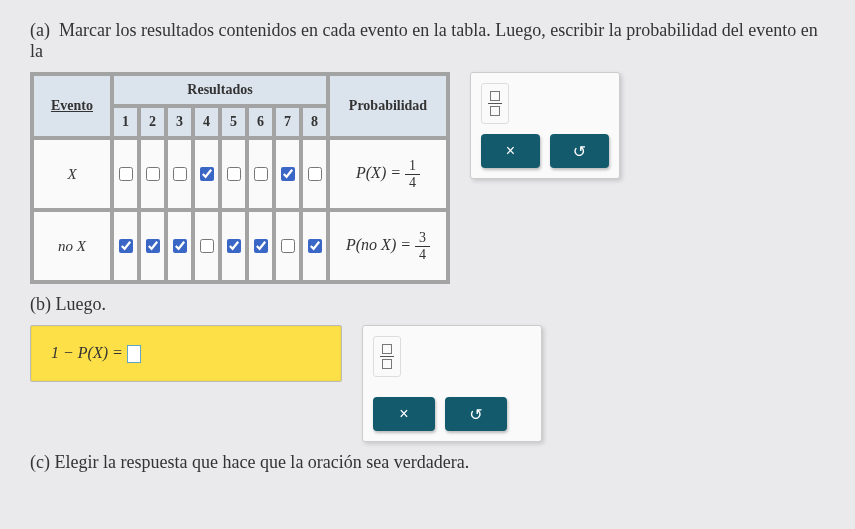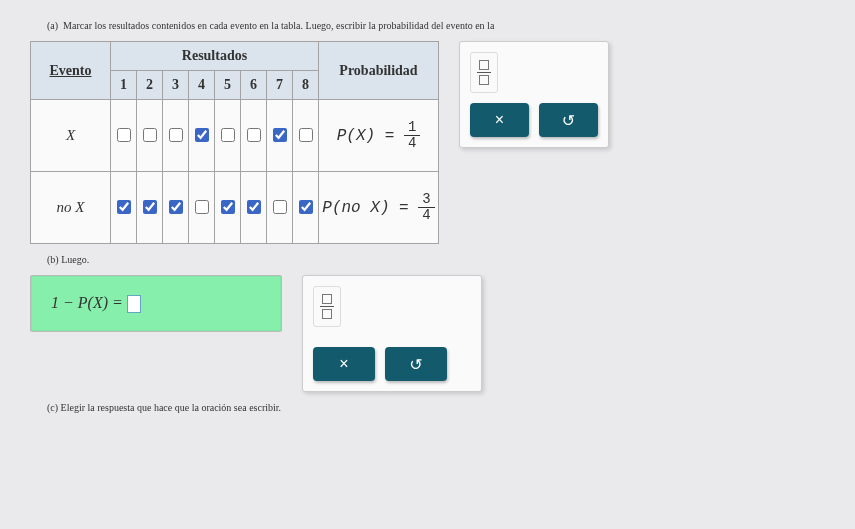--- a/index.html
+++ b/index.html
@@ -4,47 +4,47 @@
 <style>
   * { box-sizing: border-box; }
   body {
     font-family: Georgia, 'Times New Roman', serif;
     background: #eaeaec;
     margin: 0;
     padding: 10px 30px;
     color: #333;
     width: 855px;
   }
-  .part-label { margin: 10px 17px; font-size: 10px; }
+  .part-label { margin: 10px 0; font-size: 18px; }
   .row { display: flex; gap: 20px; align-items: flex-start; }
   table.main {
     border-collapse: collapse;
     background: #fafafa;
   }
   table.main th, table.main td {
-    border: 1px solid #a3a3a3;
+    border: 4px solid #a3a3a3;
     text-align: center;
     vertical-align: middle;
   }
   table.main th {
     background: #dbe3ec;
     font-weight: bold;
     padding: 6px 8px;
     font-size: 14px;
   }
   .col-evento { width: 80px; text-decoration: underline; }
   .col-num { width: 26px; font-size: 13px; }
   .col-prob { width: 120px; }
   .row-tall td { height: 72px; }
   .evento-label { font-style: italic; font-size: 15px; }
   input[type=checkbox] {
     width: 14px; height: 14px;
     accent-color: #3a66c6;
   }
-  .prob-cell { font-style: italic; font-size: 16px; font-family: Liberation Mono, monospace; }
+  .prob-cell { font-style: italic; font-size: 16px; }
   .frac {
     display: inline-flex;
     flex-direction: column;
     vertical-align: middle;
     font-size: 14px;
     font-style: normal;
     line-height: 1.1;
   }
   .frac .num { border-bottom: 1px solid #333; padding: 0 4px; }
   .frac .den { padding: 0 4px; }
@@ -91,27 +91,27 @@
     font-size: 11px;
     line-height: 1;
   }
   .frac-icon .sq {
     width: 10px; height: 10px;
     border: 1px solid #777;
     margin: 1px auto;
   }
   .frac-icon .bar { border-top: 1px solid #555; width: 14px; margin: 1px 0; }
   .answer-box {
-    background: #86efac;
+    background: #fde047;
     border: 1px solid #bbb;
     border-radius: 2px;
     padding: 18px 20px;
     font-style: italic;
     font-size: 16px;
-    width: 252px;
+    width: 312px;
     box-shadow: inset 0 0 0 1px rgba(0,0,0,0.03);
   }
   .input-slot {
     display: inline-block;
     width: 14px;
     height: 18px;
     border: 1px solid #63a5c4;
     vertical-align: middle;
     background: #fff;
   }
@@ -226,14 +226,14 @@
     <button class="btn">
         <span>×</span>
       </button>
     <button class="btn">
         <span>↺</span>
       </button>
   </div>
 </div>
 
 <p class="part-label">
-  <span>(c)</span>&nbsp;<span>Elegir la respuesta que hace que la oración sea escribir.</span>
+  <span>(c)</span>&nbsp;<span>Elegir la respuesta que hace que la oración sea verdadera.</span>
 </p>
 
 </body></html>

